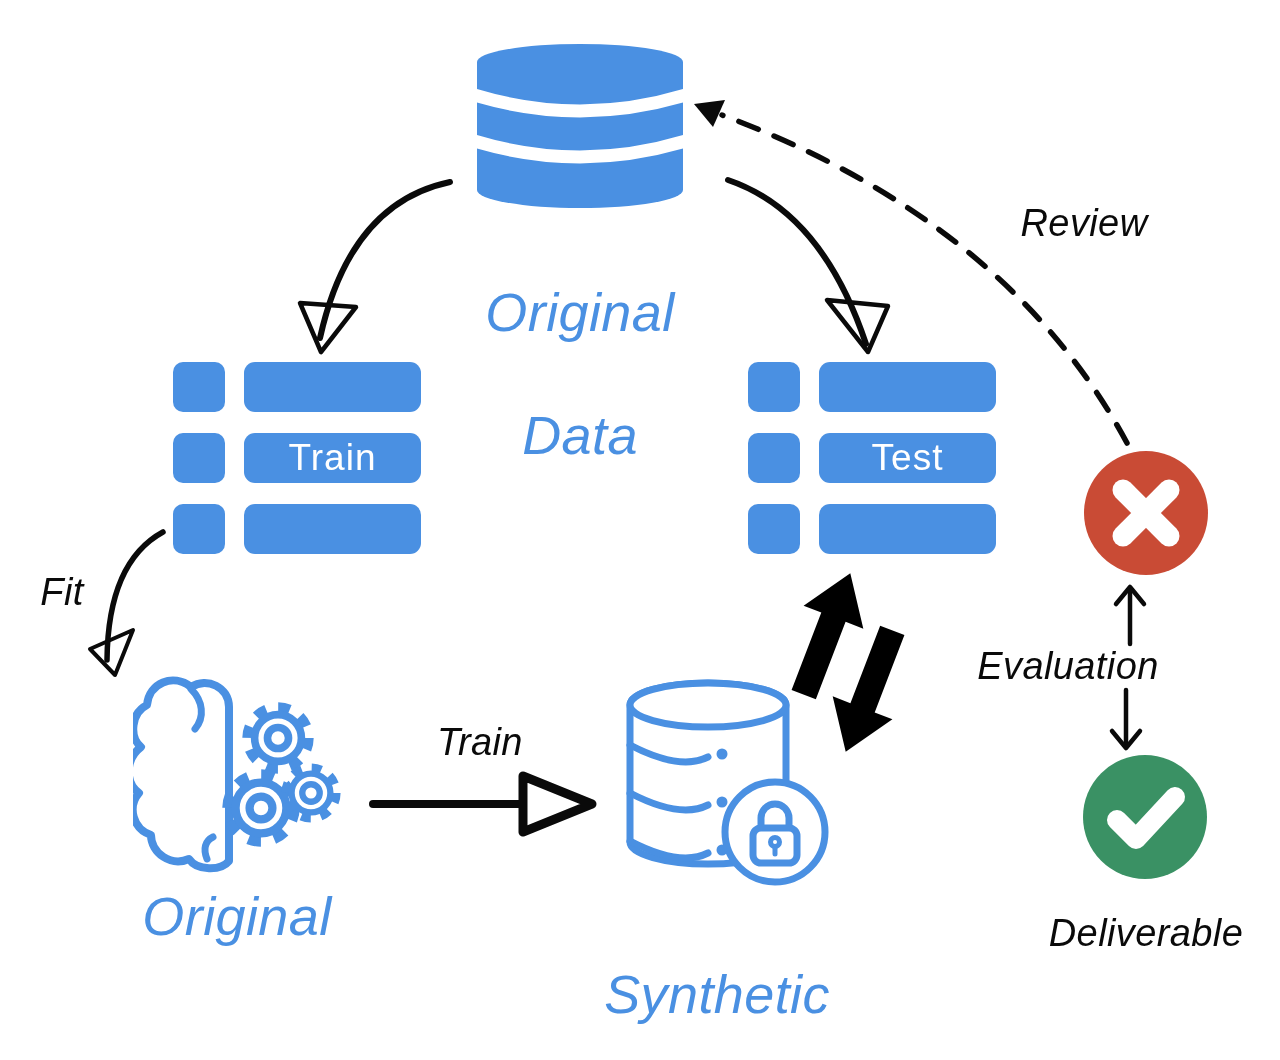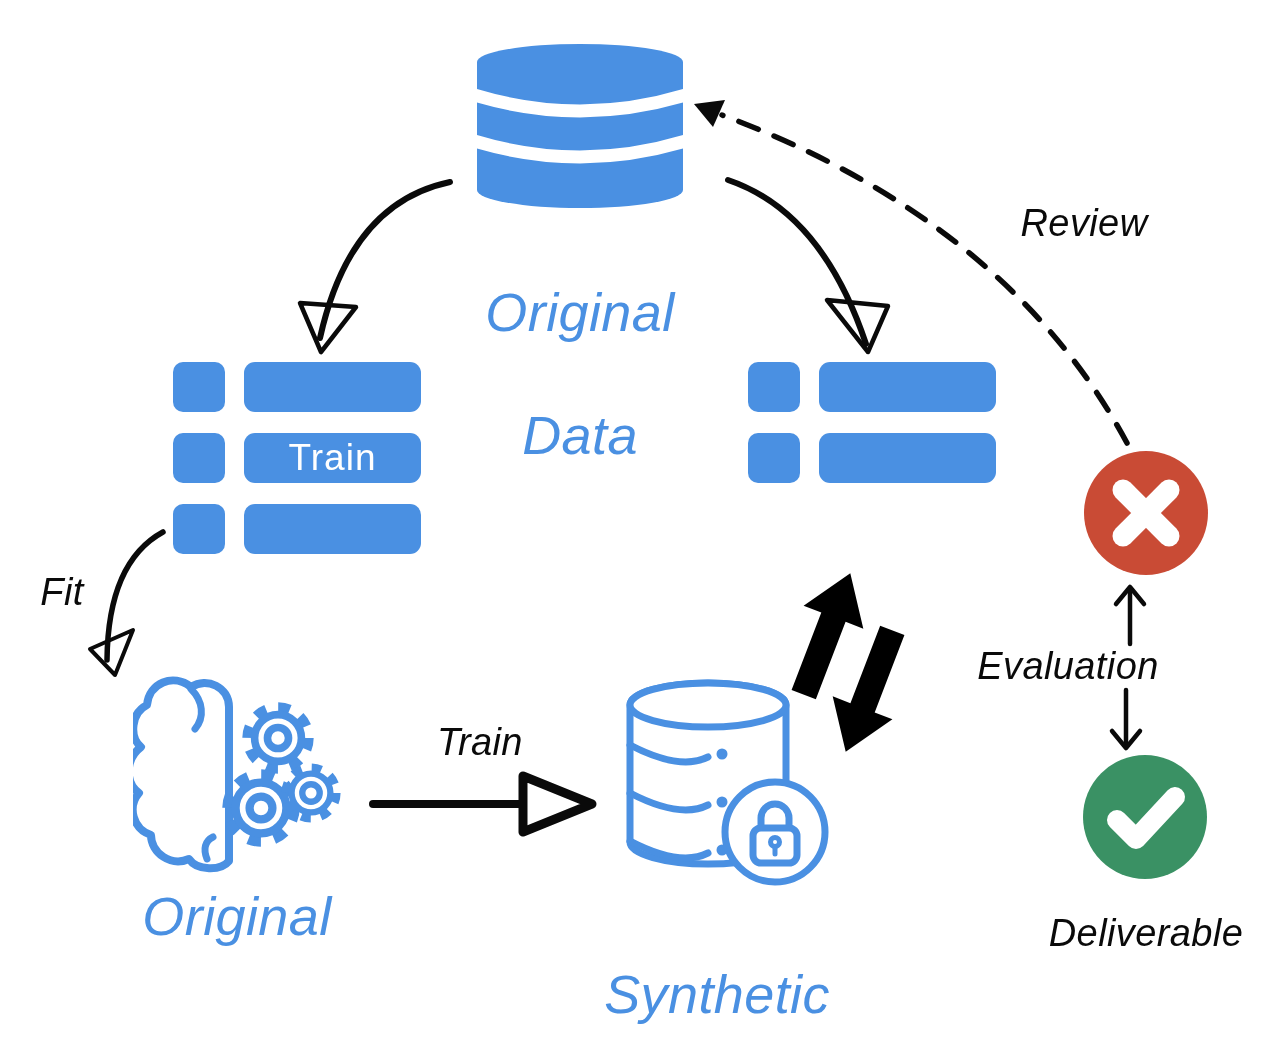--- a/index.html
+++ b/index.html
@@ -110,20 +110,26 @@
       </div>
   </div>
 
   <div class="tbl" style="left:748px;top:362px;">
     <div class="trow">
         <div class="sq"></div>
         <div class="wide"></div>
       </div>
     <div class="trow">
         <div class="sq"></div>
+      <div class="wide">
+          <span>Test</span>
+        </div>
+      </div>
+    <div class="trow">
+        <div class="sq"></div>
         <div class="wide"></div>
       </div>
   </div>
 
   <div class="lbl black" style="left:12px;top:571px;width:100px;">Fit</div>
   <div class="lbl black" style="left:380px;top:721px;width:200px;">Train</div>
   <div class="lbl black" style="left:984px;top:202px;width:200px;">Review</div>
   <div class="lbl black" style="left:968px;top:645px;width:200px;">Evaluation</div>
 
   <div class="abs" style="left:133px;top:673px;">

